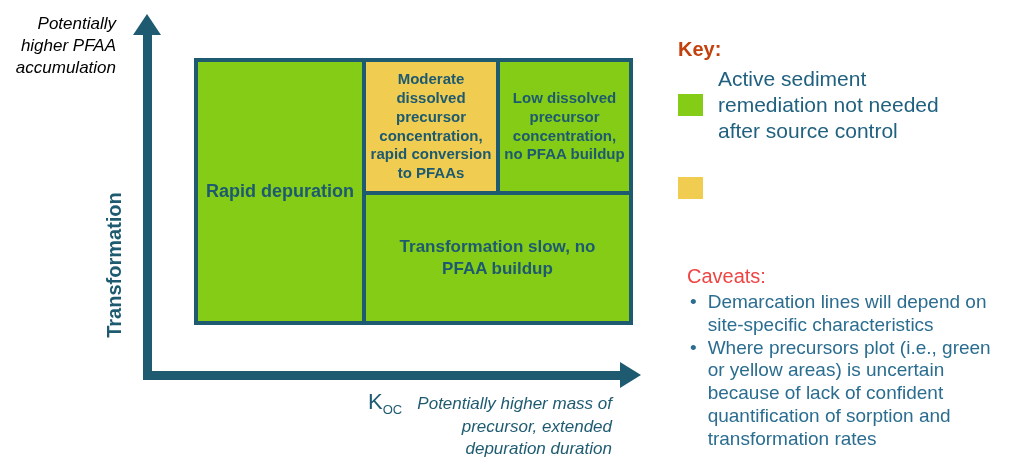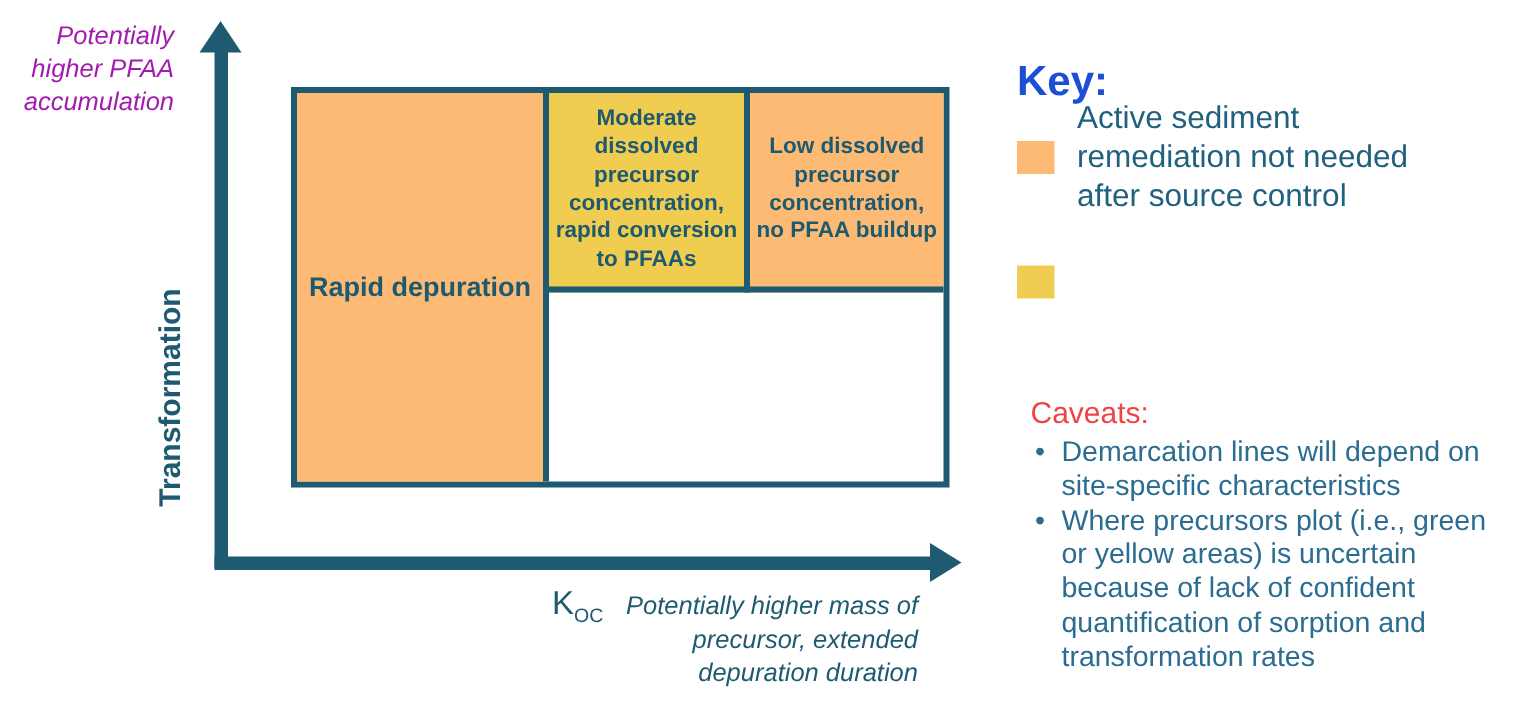--- a/index.html
+++ b/index.html
@@ -3,21 +3,21 @@
 <meta charset="utf-8">
 <style>
   html,body{margin:0;padding:0;background:#ffffff;}
   .stage{
     position:relative;width:1024px;height:474px;background:#ffffff;overflow:hidden;
     font-family:"Liberation Sans", sans-serif;
   }
   
   .y-note{
     position:absolute;left:2px;top:13px;width:114px;text-align:right;
-    font-style:italic;font-size:17px;line-height:1.3;color:#a21caf;
+    font-style:italic;font-size:17px;line-height:1.3;color:#000000;
   }
   .y-arrowhead{
     position:absolute;left:133px;top:14px;width:0;height:0;
     border-left:14px solid transparent;border-right:14px solid transparent;
     border-bottom:21px solid #1E5B71;
   }
   .y-shaft{position:absolute;left:143px;top:32px;width:9px;height:347px;background:#1E5B71;}
   .x-shaft{position:absolute;left:143px;top:371px;width:479px;height:9px;background:#1E5B71;}
   .x-arrowhead{
     position:absolute;left:620px;top:362px;width:0;height:0;
@@ -32,36 +32,36 @@
   
   .matrix{
     position:absolute;left:194px;top:58px;width:439px;height:267px;
     border:4px solid #1E5B71;box-sizing:border-box;
     display:grid;grid-template-columns:168px 134px 1fr;grid-template-rows:133px 1fr;
   }
   .cell{
     display:flex;align-items:center;justify-content:center;text-align:center;
     color:#1D5A70;font-weight:bold;box-sizing:border-box;padding:4px 3px;
   }
-  .green-bg{background:#fdba74;}
+  .green-bg{background:#84cc16;}
   .yellow-bg{background:#F0CC50;text-align:center;}
   .cell-left{grid-row:1/3;grid-column:1;border-right:4px solid #1E5B71;font-size:18px;}
   .cell-yellow{grid-row:1;grid-column:2;border-right:4px solid #1E5B71;border-bottom:4px solid #1E5B71;font-size:15px;line-height:1.25;}
   .cell-topright{grid-row:1;grid-column:3;border-bottom:4px solid #1E5B71;font-size:15px;line-height:1.25;}
   .cell-bottom{grid-row:2;grid-column:2/4;font-size:17px;line-height:1.3;}
   .cell-bottom span{max-width:215px;display:inline-block;}
   
   .koc{position:absolute;left:368px;top:389px;font-size:22px;color:#1E5B71;}
   .koc sub{font-size:13px;}
   .x-note{
     position:absolute;left:380px;top:393px;width:232px;text-align:right;
     font-style:italic;font-size:17px;line-height:1.33;color:#1E5B71;
   }
   
-  .key-title{position:absolute;left:678px;top:38px;font-size:28px;font-weight:bold;color:#1d4ed8;}
+  .key-title{position:absolute;left:678px;top:38px;font-size:20px;font-weight:bold;color:#c2410c;}
   .key-item{position:absolute;left:678px;display:flex;align-items:center;gap:15px;}
   .key-item-1{top:66px;}
   .key-item-2{top:177px;}
   .swatch{width:25px;height:22px;flex:none;}
   .key-label{font-size:21px;line-height:1.24;color:#20617F;width:238px;}
   
   .caveats-title{position:absolute;left:687px;top:265px;font-size:20px;color:#ef4444;}
   .caveat-list{position:absolute;left:690px;top:291px;width:318px;font-size:19px;line-height:1.2;color:#2B6D90;}
   .caveat-row{display:flex;gap:11px;}
   .caveat-bullet{flex:none;}
@@ -84,20 +84,23 @@
   <div class="matrix">
     <div class="cell cell-left green-bg">
       <span>Rapid depuration</span>
     </div>
     <div class="cell cell-yellow yellow-bg">
       <span>Moderate dissolved precursor concentration, rapid conversion to PFAAs</span>
     </div>
     <div class="cell cell-topright green-bg">
       <span>Low dissolved precursor concentration, no PFAA buildup</span>
     </div>
+    <div class="cell cell-bottom green-bg">
+      <span>Transformation slow, no PFAA buildup</span>
+    </div>
   </div>
 
   <div class="key-title">Key:</div>
   <div class="key-item key-item-1">
     <span class="swatch green-bg"></span>
     <span class="key-label">Active sediment remediation not needed after source control</span>
   </div>
   <div class="key-item key-item-2">
     <span class="swatch yellow-bg"></span>
   </div>

